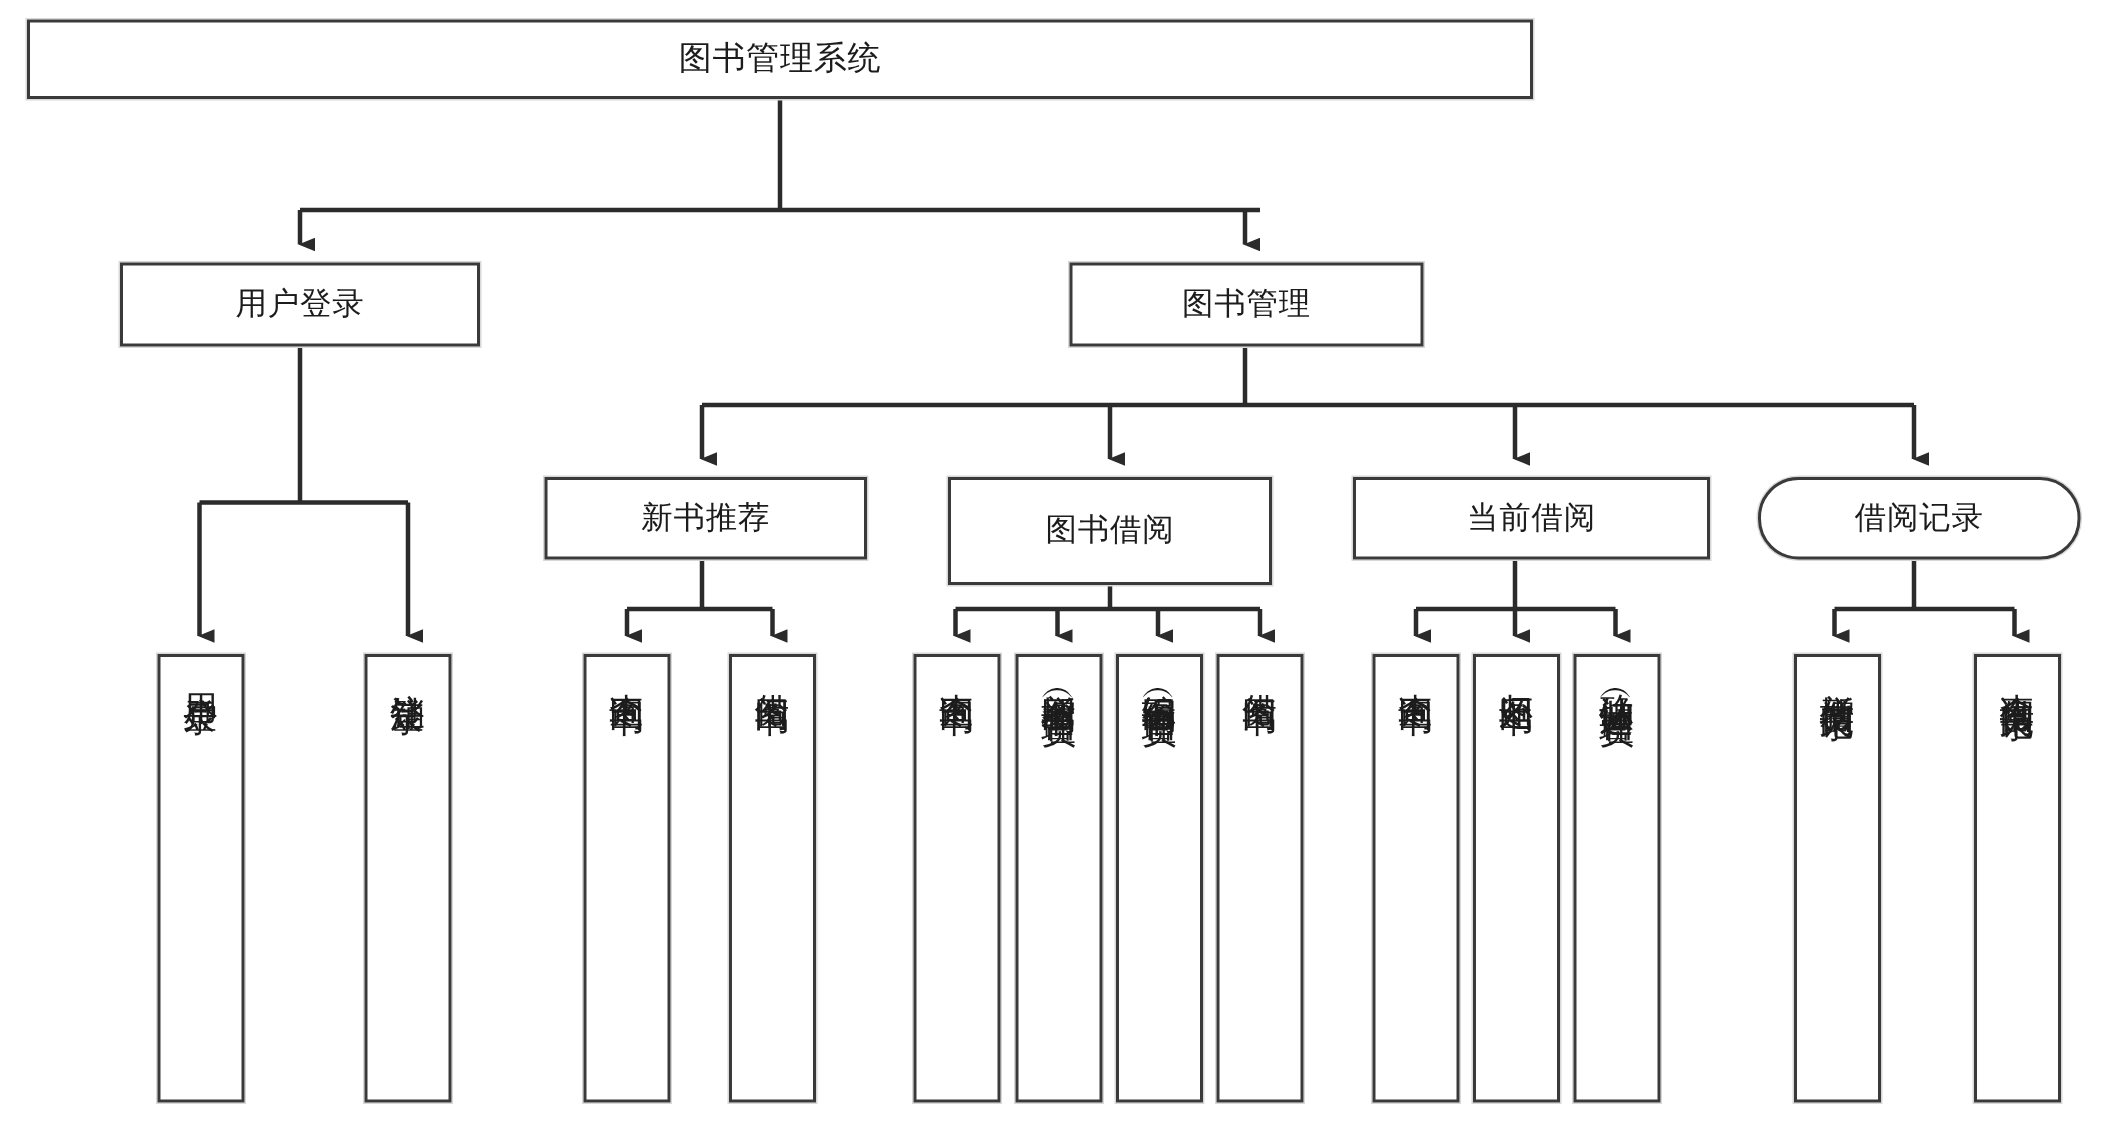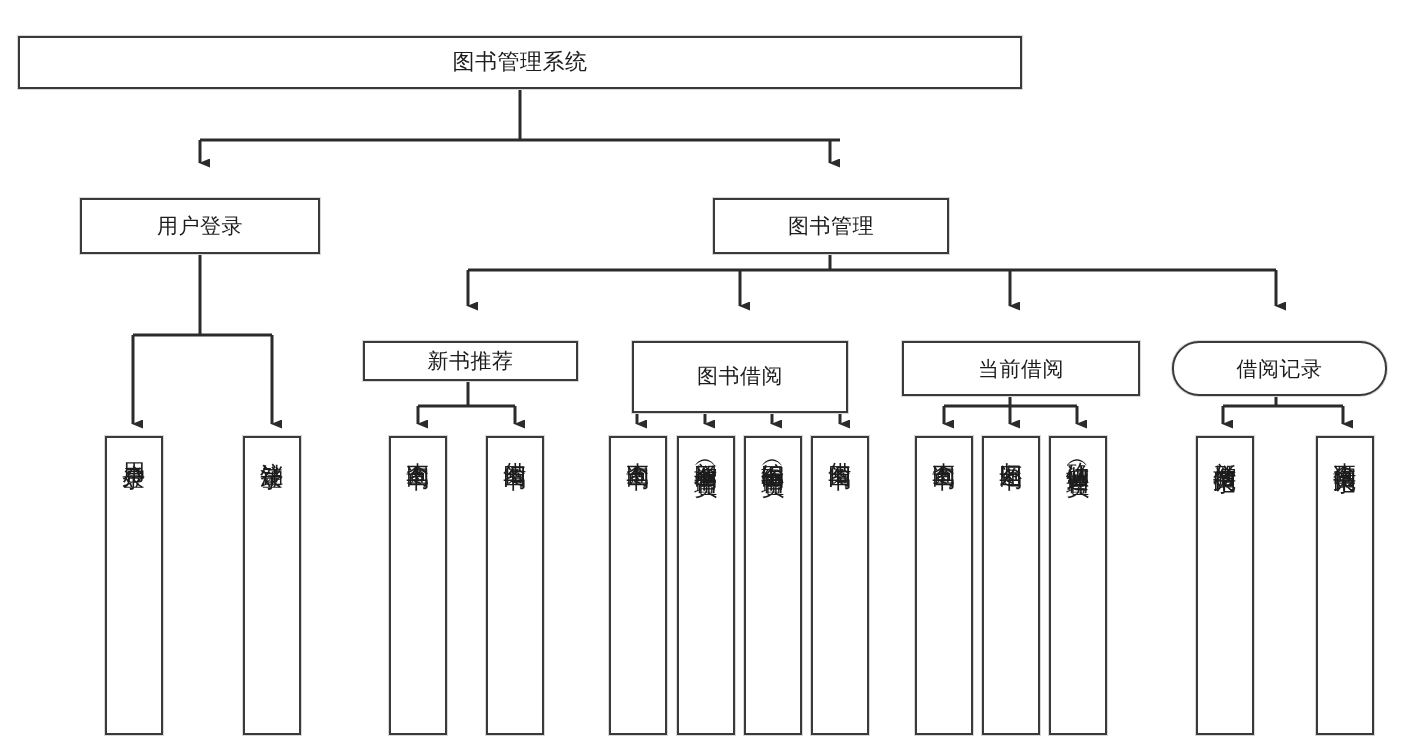--- a/index.html
+++ b/index.html
@@ -31,21 +31,20 @@
     box-shadow: 0 0 0 1px #d8d8d8;
     display: flex;
     align-items: center;
     justify-content: center;
     color: #1c1c1c;
   }
   .node.horiz {
     font-size: 21px;
     letter-spacing: 0.5px;
     line-height: 1.2;
-    margin-top: 23px;
   }
   .node.root {
     font-size: 22px;
   }
   .node.leaf {
     padding: 6px 2px;
     align-items: flex-start;
     justify-content: center;
   }
   .vtext {
@@ -117,21 +116,21 @@
       <path d="M1223,406 L1343,406"></path>
       <path d="M1223,406 L1223,424" marker-end="url(#arrow)"></path>
       <path d="M1343,406 L1343,424" marker-end="url(#arrow)"></path>
     </g>
   </svg>
 
   <div id="nodes">
       <div class="node horiz root" style="left: 18px; top: 13px; width: 1004px; height: 53px;">图书管理系统</div>
       <div class="node horiz" style="left: 80px; top: 175px; width: 240px; height: 56px;">用户登录</div>
       <div class="node horiz" style="left: 713px; top: 175px; width: 236px; height: 56px;">图书管理</div>
-      <div class="node horiz" style="left: 363px; top: 318px; width: 215px; height: 40px;">新书推荐</div>
+      <div class="node horiz" style="left: 363px; top: 318px; width: 215px; height: 55px;">新书推荐</div>
       <div class="node horiz" style="left: 632px; top: 318px; width: 216px; height: 72px; font-family: Liberation Serif, serif;">图书借阅</div>
       <div class="node horiz" style="left: 902px; top: 318px; width: 238px; height: 55px;">当前借阅</div>
       <div class="node horiz" style="left: 1172px; top: 318px; width: 215px; height: 55px; border-radius: 27px;">借阅记录</div>
       <div class="node leaf" style="left: 105px; top: 436px; width: 58px; height: 299px;">
         <span class="vtext">用户登录</span>
       </div>
       <div class="node leaf" style="left: 243px; top: 436px; width: 58px; height: 299px;">
         <span class="vtext">注销登录</span>
       </div>
       <div class="node leaf" style="left: 389px; top: 436px; width: 58px; height: 299px;">

